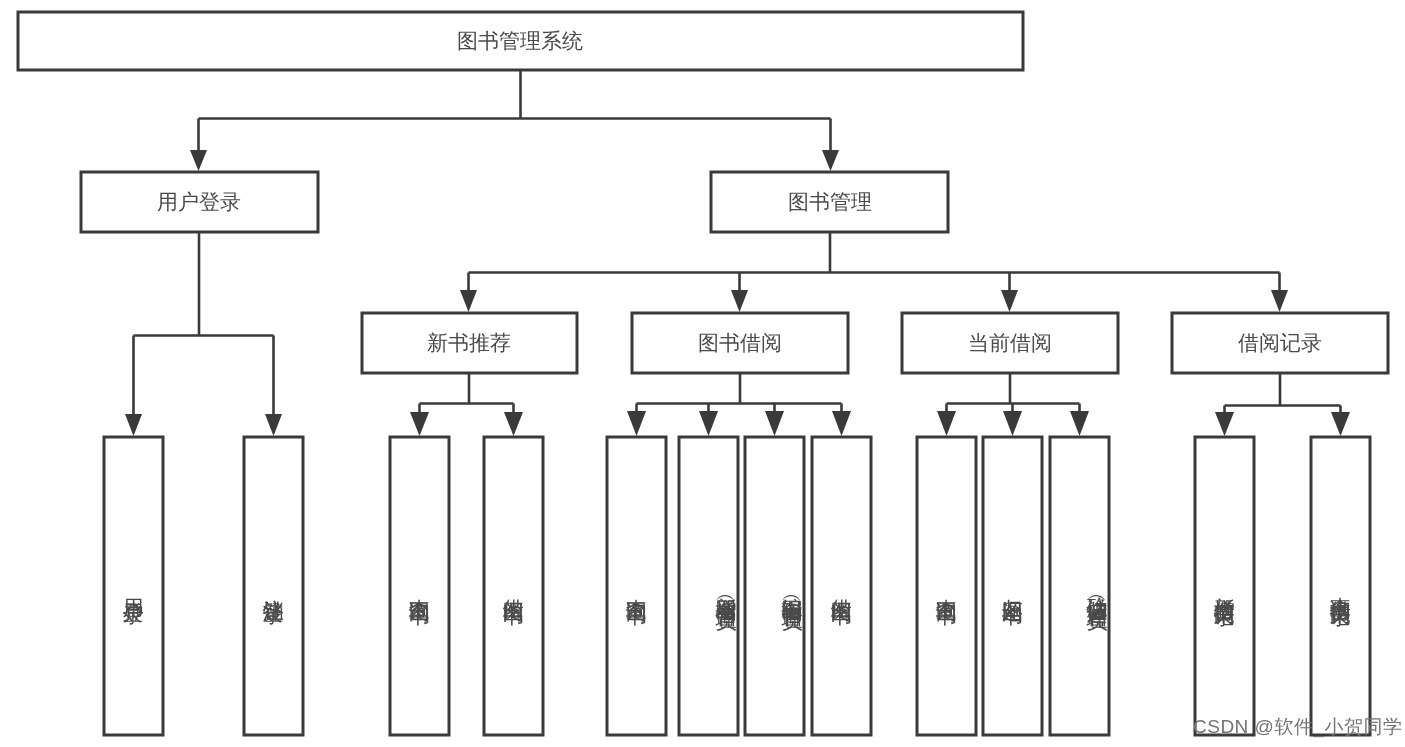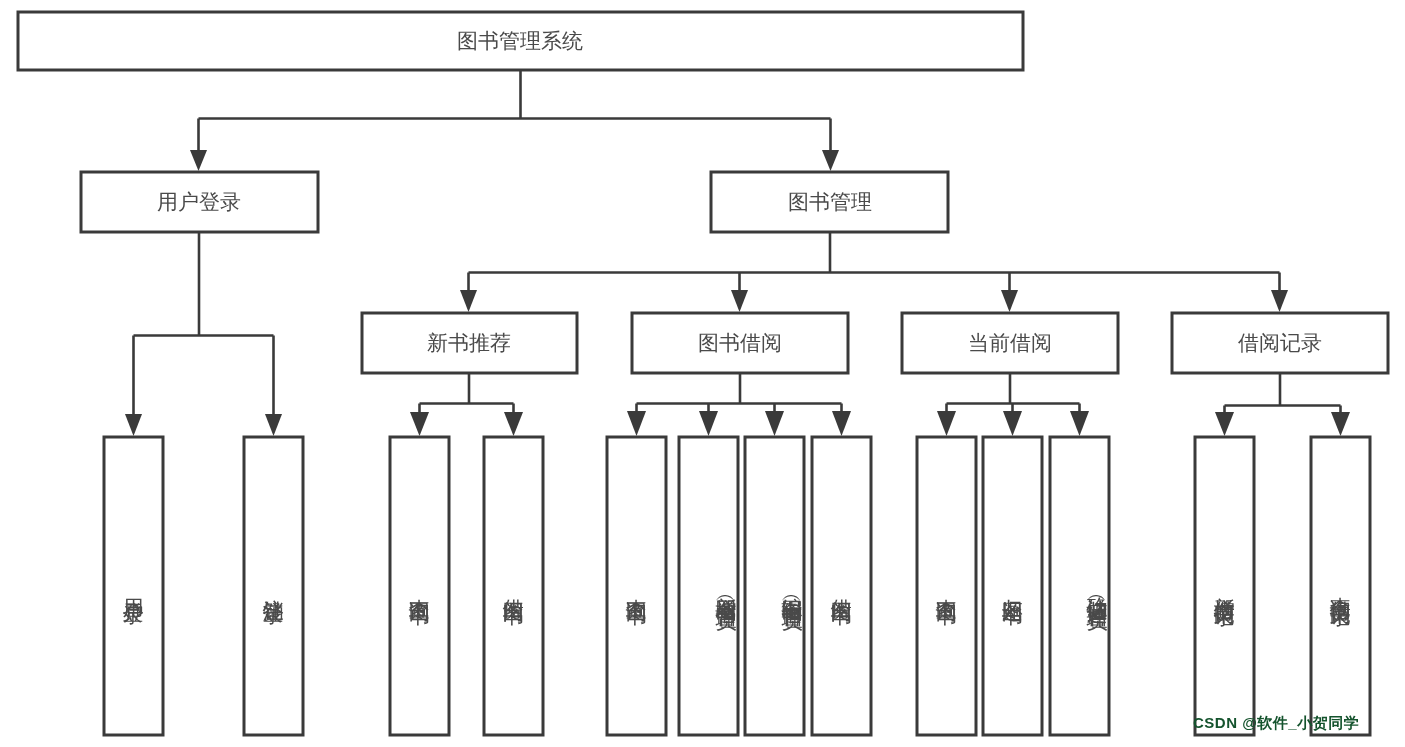--- a/index.html
+++ b/index.html
@@ -68,25 +68,24 @@
     display: flex;
     align-items: center;
     justify-content: center;
     text-align: center;
     white-space: nowrap;
     pointer-events: none;
   }
   .watermark {
     position: absolute;
     font-family: "Liberation Sans", sans-serif;
-    font-size: 15px;
-    color: #14532d;
+    font-size: 19px;
+    color: #737373;
     white-space: nowrap;
     letter-spacing: 0.5px;
-    font-weight: bold;
   }
 </style>
 </head>
 <body>
 
 <div id="diagram-root">
 
   <svg id="tree-svg" viewBox="0 0 1405 747">
 
     <g>

